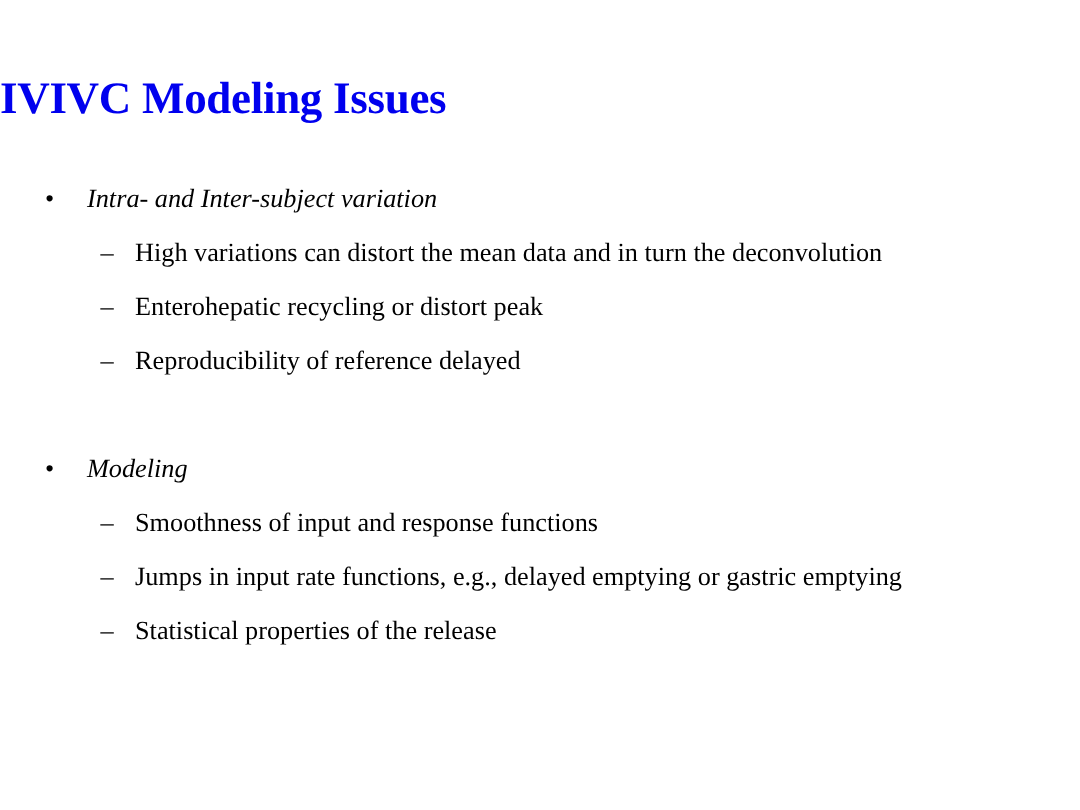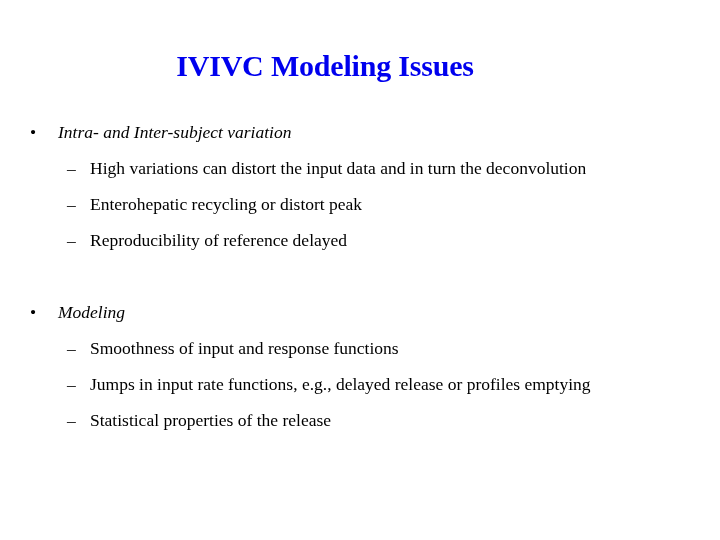--- a/index.html
+++ b/index.html
@@ -1,21 +1,21 @@
 <!DOCTYPE html>
 <html><head>
   <meta charset="utf-8">
   <style>
     html, body { margin: 0; padding: 0; }
     body {
       width: 720px; height: 540px; background: #ffffff; position: relative; overflow: hidden;
       font-family: "Liberation Serif", "DejaVu Serif", serif; color: #000000;
     }
     .title {
-      position: absolute; left: 0; top: 49px; width: 650px; text-align: center;
+      position: absolute; left: 0; top: 49px; width: 650px; text-align: left;
       font-size: 30px; font-weight: bold; color: #0000ee; letter-spacing: -0.2px;
     }
     .lvl1 {
       position: absolute; left: 30px; font-size: 17.5px; line-height: 20px; white-space: nowrap;
     }
     .lvl1 .bullet { position: absolute; left: 0; top: 0; }
     .lvl1 .text { position: absolute; left: 28px; top: 0; font-style: italic; }
     .lvl2 {
       position: absolute; left: 67px; font-size: 17.5px; line-height: 20px; white-space: nowrap;
     }
@@ -27,40 +27,40 @@
 
 <div>
   <div class="title">IVIVC Modeling Issues</div>
 
   <div class="lvl1" style="top:122px;">
     <span class="bullet">•</span>
     <span class="text">Intra- and Inter-subject variation</span>
   </div>
   <div class="lvl2" style="top:158px;">
     <span class="dash">–</span>
-    <span class="text">High variations can distort the input data and in turn the deconvolution</span>
+    <span class="text">High variations can distort the mean data and in turn the deconvolution</span>
   </div>
   <div class="lvl2" style="top:194px;">
     <span class="dash">–</span>
     <span class="text">Enterohepatic recycling or distort peak</span>
   </div>
   <div class="lvl2" style="top:230px;">
     <span class="dash">–</span>
     <span class="text">Reproducibility of reference delayed</span>
   </div>
 
   <div class="lvl1" style="top:302px;">
     <span class="bullet">•</span>
     <span class="text">Modeling</span>
   </div>
   <div class="lvl2" style="top:338px;">
     <span class="dash">–</span>
     <span class="text">Smoothness of input and response functions</span>
   </div>
   <div class="lvl2" style="top:374px;">
     <span class="dash">–</span>
-    <span class="text">Jumps in input rate functions, e.g., delayed release or profiles emptying</span>
+    <span class="text">Jumps in input rate functions, e.g., delayed emptying or gastric emptying</span>
   </div>
   <div class="lvl2" style="top:410px;">
     <span class="dash">–</span>
     <span class="text">Statistical properties of the release</span>
   </div>
 </div>
 
 </body></html>

